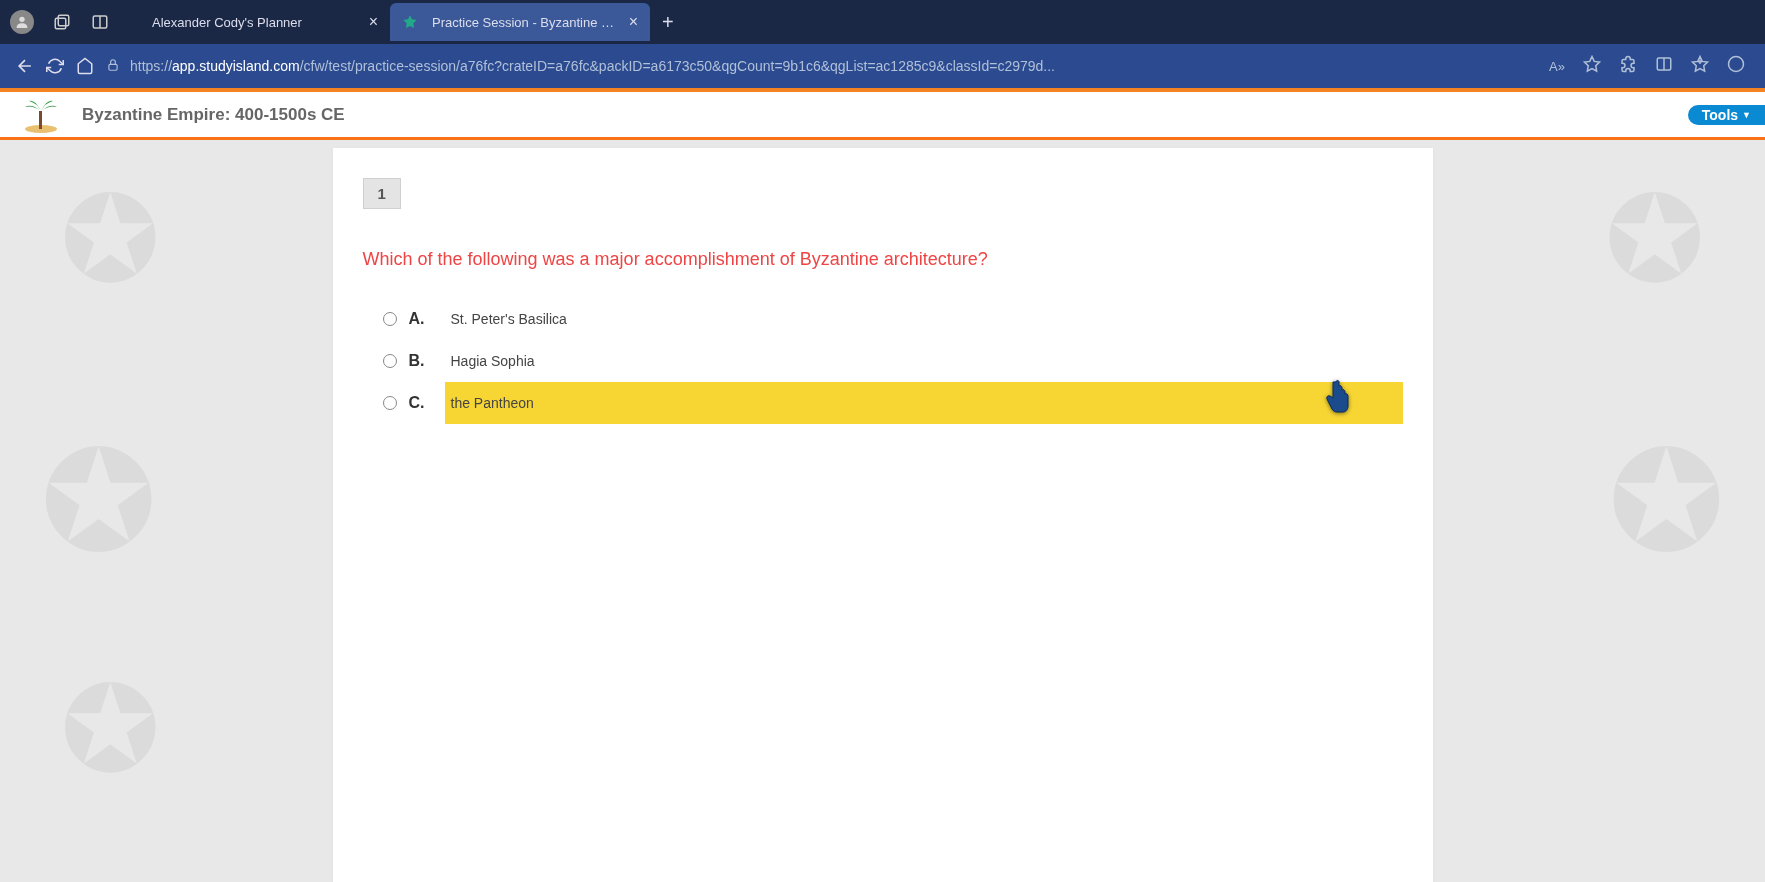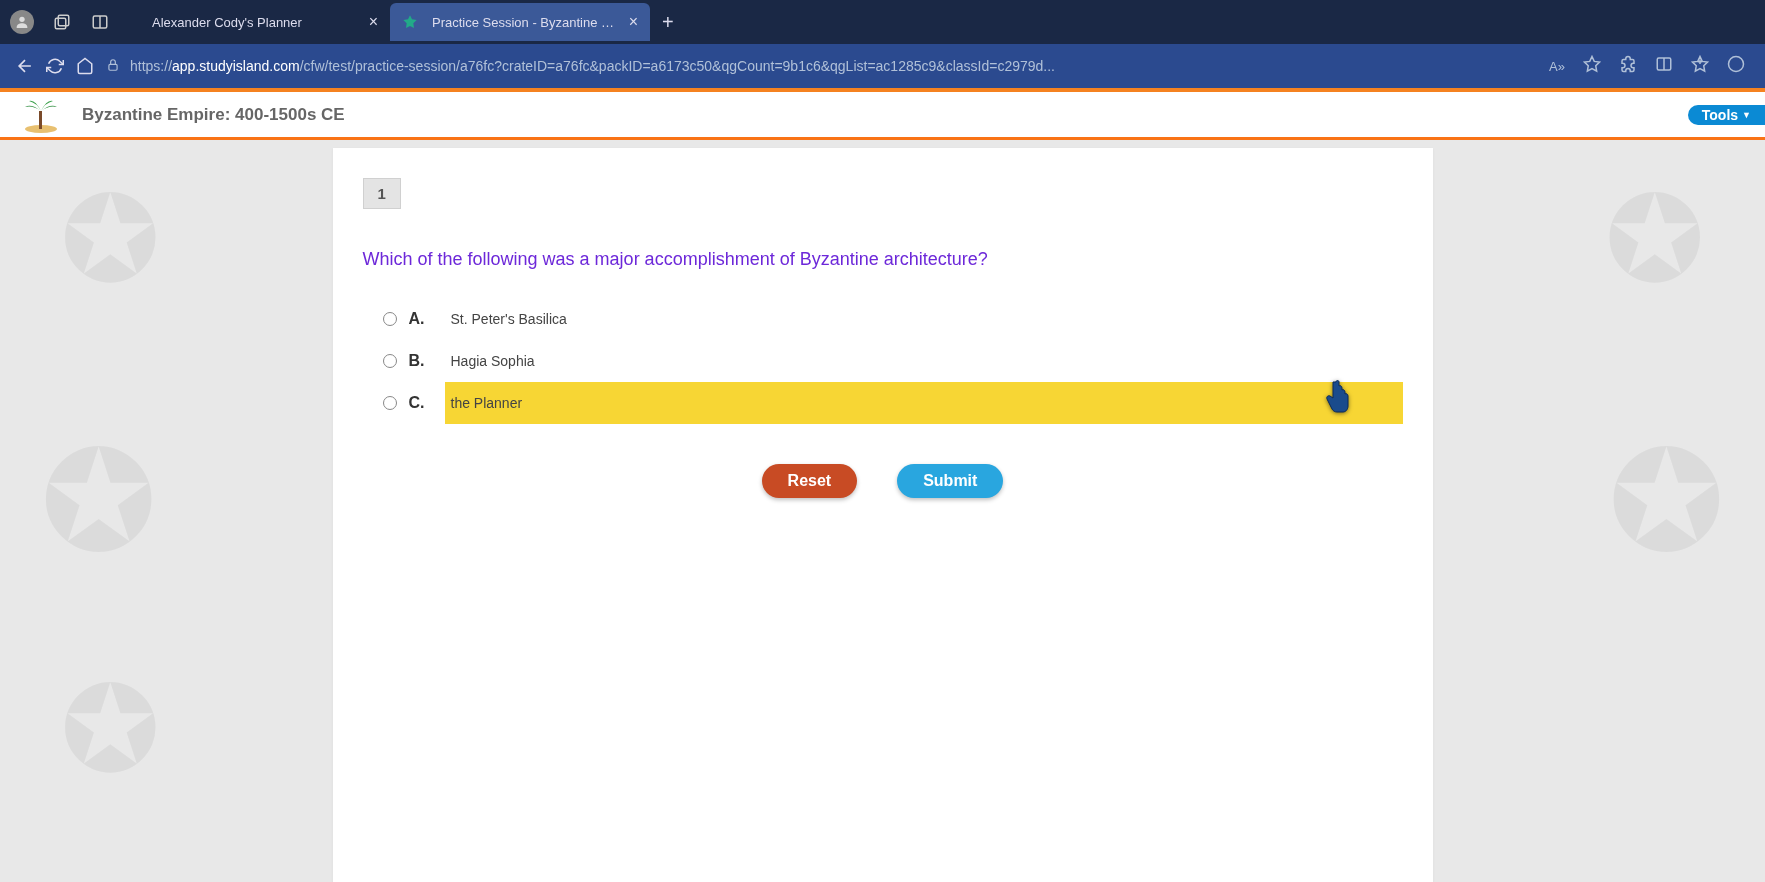--- a/index.html
+++ b/index.html
@@ -205,21 +205,21 @@
       background: #e4e4e4;
       color: #555;
       padding: 6px 14px;
       font-weight: 700;
       font-size: 15px;
       border: 1px solid #d0d0d0;
       margin-bottom: 40px;
     }
     .question-text {
       font-size: 18px;
-      color: #6d28d9;
+      color: #ef4444;
       margin-bottom: 28px;
     }
     .choices {
       padding-left: 20px;
     }
     .choice-row {
       display: flex;
       align-items: center;
       height: 42px;
       gap: 12px;
@@ -435,29 +435,25 @@
         <div class="choice-radio"></div>
         <div class="choice-letter">B.</div>
         <div class="choice-text-wrap">
           <span class="choice-text">Hagia Sophia</span>
         </div>
       </div>
       <div class="choice-row">
         <div class="choice-radio"></div>
         <div class="choice-letter">C.</div>
         <div class="choice-text-wrap highlighted">
-          <span class="choice-text">the Planner</span>
+          <span class="choice-text">the Pantheon</span>
         </div>
       </div>
     </div>
 
     <div class="cursor-pointer-icon">
       <svg width="32" height="36" viewBox="0 0 32 36">
         <path d="M12 4 v16 l-3 -2 c-2 -1 -4 1 -3 3 l5 10 c1 2 3 3 5 3 h6 c3 0 5 -3 5 -6 v-10 c0 -2 -2 -3 -3 -2 v-2 c0 -2 -2 -3 -3 -2 v-2 c0 -2 -2 -3 -3 -2 V4 c0 -2 -3 -2 -3 0 z" fill="#1a4b8c" stroke="#0a2a5a" stroke-width="1"></path>
       </svg>
     </div>
 
-    <div class="button-row">
-      <button class="btn btn-reset">Reset</button>
-      <button class="btn btn-submit">Submit</button>
-    </div>
   </div>
 </div>
 
 </body></html>

